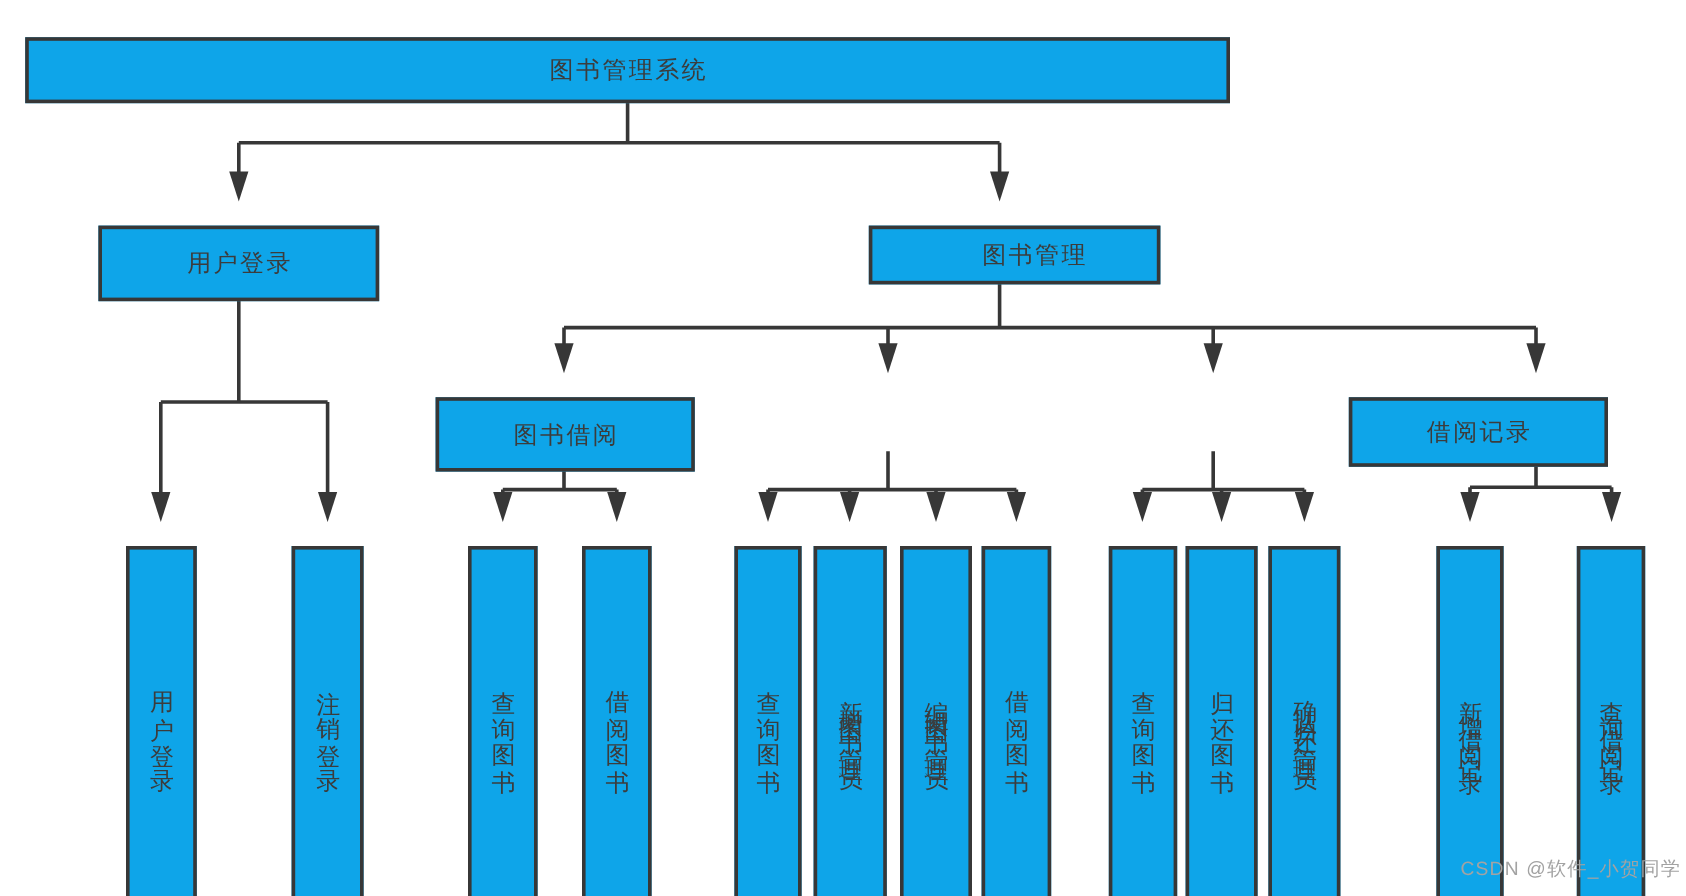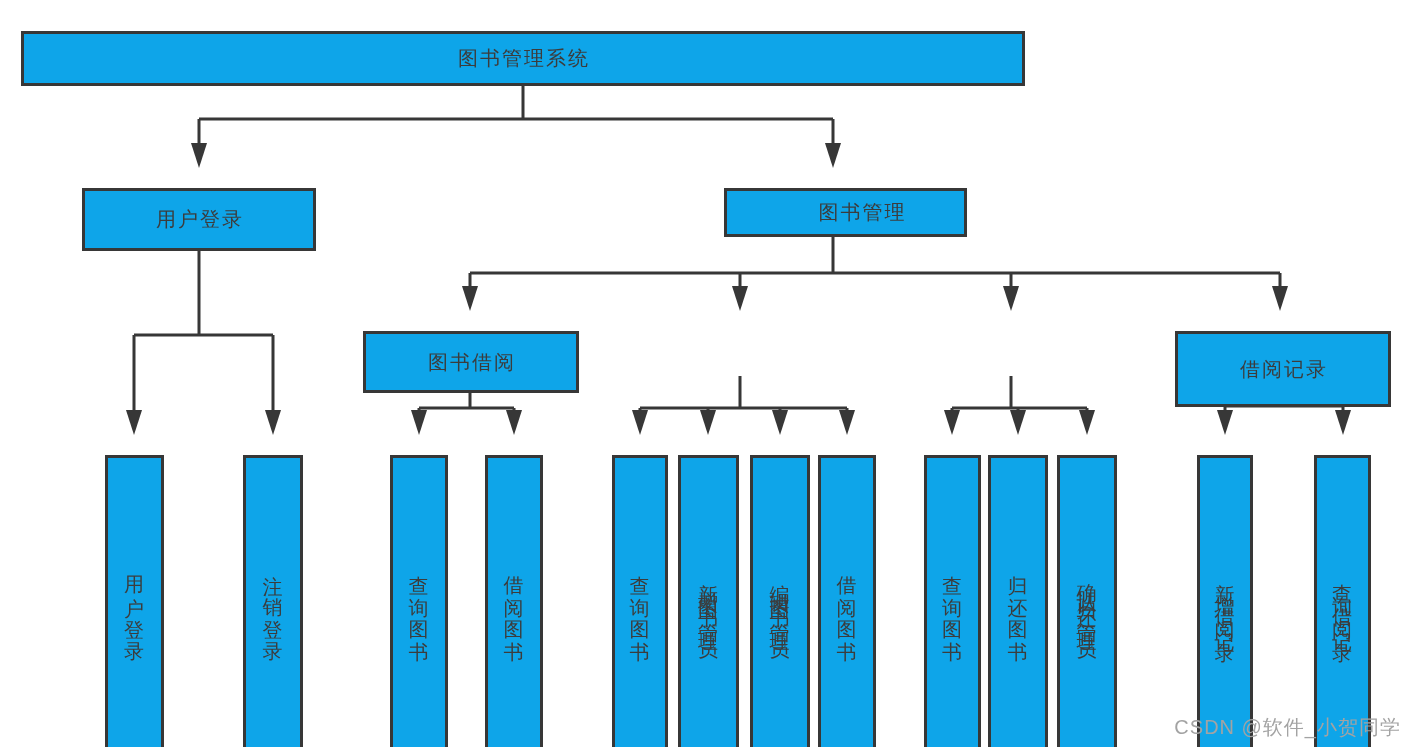--- a/index.html
+++ b/index.html
@@ -27,21 +27,21 @@
     writing-mode:vertical-rl;
     font-size:20px;
     letter-spacing:8px;
     text-indent:0;
     line-height:1;
   }
   .leaf.spread{letter-spacing:22px;}
   .leaf.mid{letter-spacing:12px;}
   .watermark{
     position:absolute;top:714px;right:4px;
-    font-size:20px;letter-spacing:1px;white-space:nowrap;
+    font-size:16px;letter-spacing:1px;white-space:nowrap;
     color:var(--watermark,#a3a3a3);
   }
 </style>
 </head>
 <body>
 
 <div class="canvas">
 
   <svg class="connectors" viewBox="0 0 1405 747">
 
@@ -78,21 +78,21 @@
     <polygon points="1225,435 1217,410 1233,410"></polygon>
     <polygon points="1343,435 1335,410 1351,410"></polygon>
   </svg>
 
   <div class="node" style="left:21px;top:13px;width:1004px;height:55px;">图书管理系统</div>
 
   <div class="node" style="left:82px;top:170px;width:234px;height:63px;">用户登录</div>
   <div class="node" style="left:724px;top:170px;width:243px;height:49px;padding-left:32px;">图书管理</div>
 
   <div class="node" style="left:363px;top:313px;width:216px;height:62px;">图书借阅</div>
-  <div class="node" style="left:1175px;top:313px;width:216px;height:76px;">借阅记录</div>
+  <div class="node" style="left:1124px;top:313px;width:216px;height:58px;">借阅记录</div>
 
   <div class="node leaf spread" style="left:105px;top:437px;width:59px;height:297px;">用户登录</div>
   <div class="node leaf spread" style="left:243px;top:437px;width:60px;height:297px;">注销登录</div>
 
   <div class="node leaf spread" style="left:390px;top:437px;width:58px;height:297px;">查询图书</div>
   <div class="node leaf spread" style="left:485px;top:437px;width:58px;height:297px;">借阅图书</div>
 
   <div class="node leaf spread" style="left:612px;top:437px;width:56px;height:297px;">查询图书</div>
   <div class="node leaf" style="left:678px;top:437px;width:61px;height:297px;">新增图书（管理员）</div>
   <div class="node leaf" style="left:750px;top:437px;width:60px;height:297px;">编辑图书（管理员）</div>

